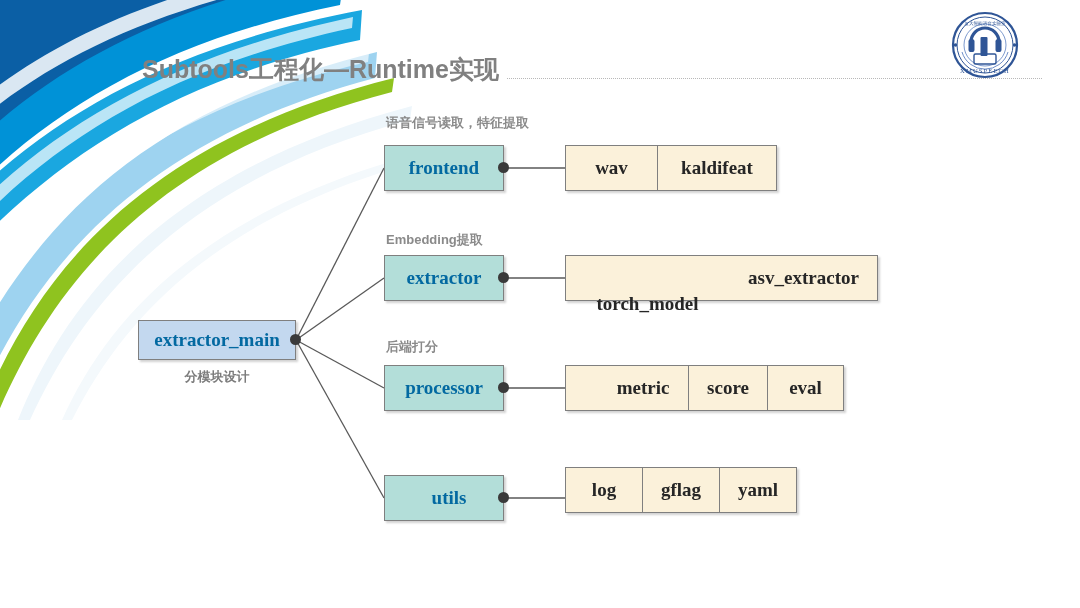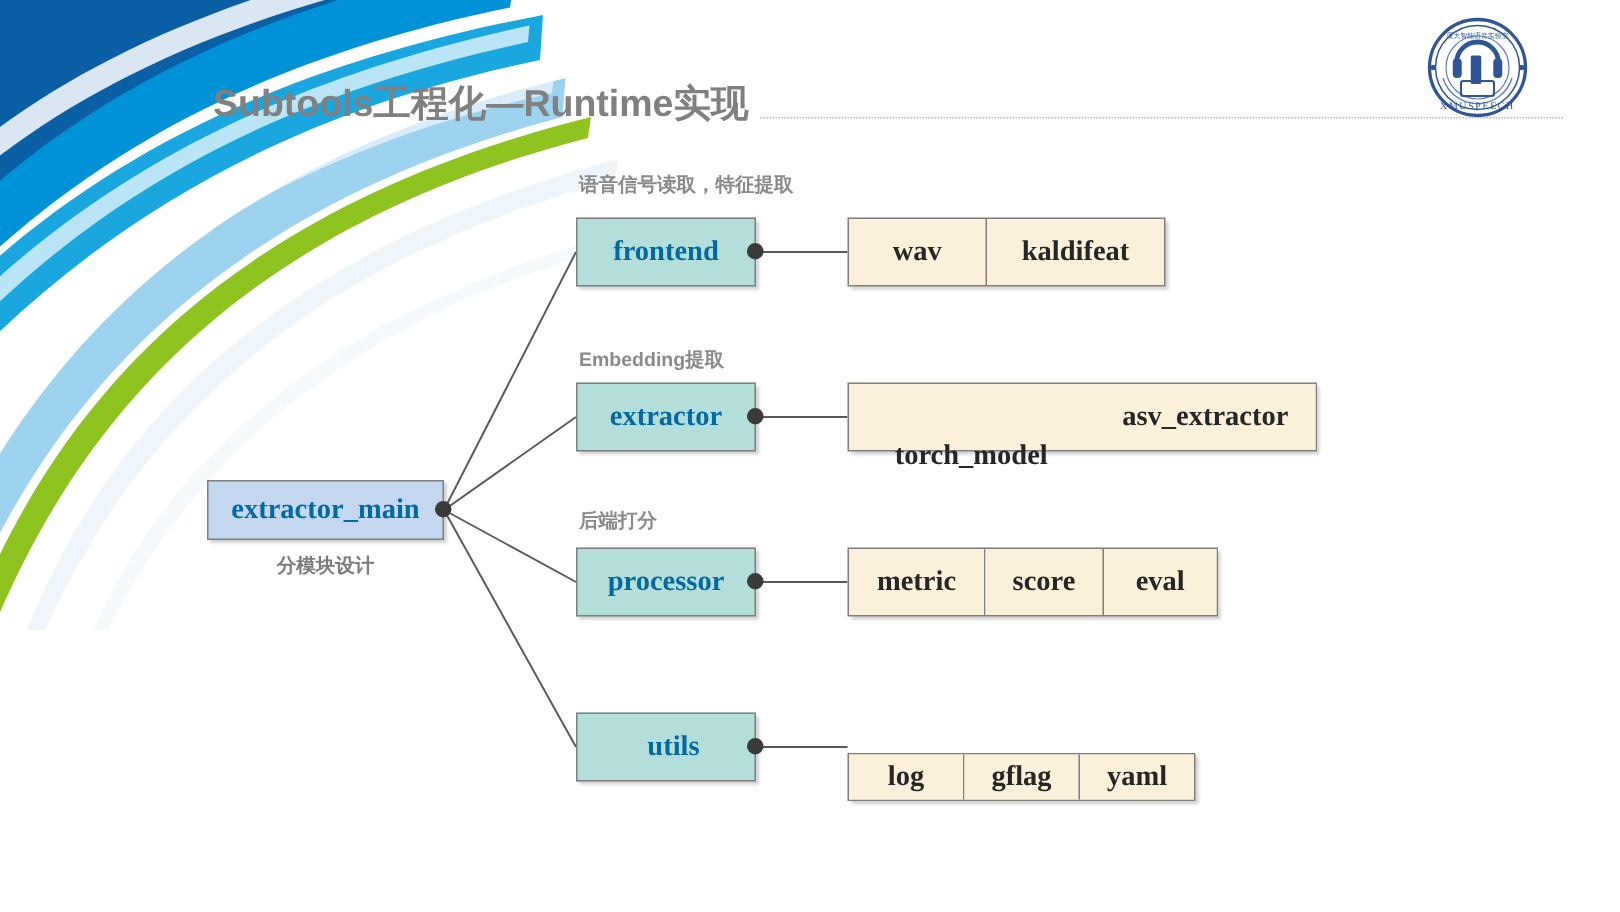--- a/index.html
+++ b/index.html
@@ -144,22 +144,22 @@
     position: absolute;
     left: 565px;
     display: flex;
     border: 1px solid #7f7f7f;
     box-sizing: border-box;
     background: #fbf1da;
     box-shadow: 2px 2px 2px rgba(0,0,0,0.18);
   }
   .table-row.r0 { top: 145px; height: 46px; }
   .table-row.r1 { top: 255px; height: 46px; }
-  .table-row.r2 { top: 365px; height: 46px; }
-  .table-row.r3 { top: 502px; height: 32px; }
+  .table-row.r2 { top: 365px; height: 46px; padding-left: 32px; }
+  .table-row.r3 { top: 467px; height: 46px; }
 
   .cell {
     box-sizing: border-box;
     display: flex;
     align-items: center;
     justify-content: center;
     font-family: "Liberation Serif", "DejaVu Serif", serif;
     font-weight: bold;
     font-size: 19px;
     color: #262626;

